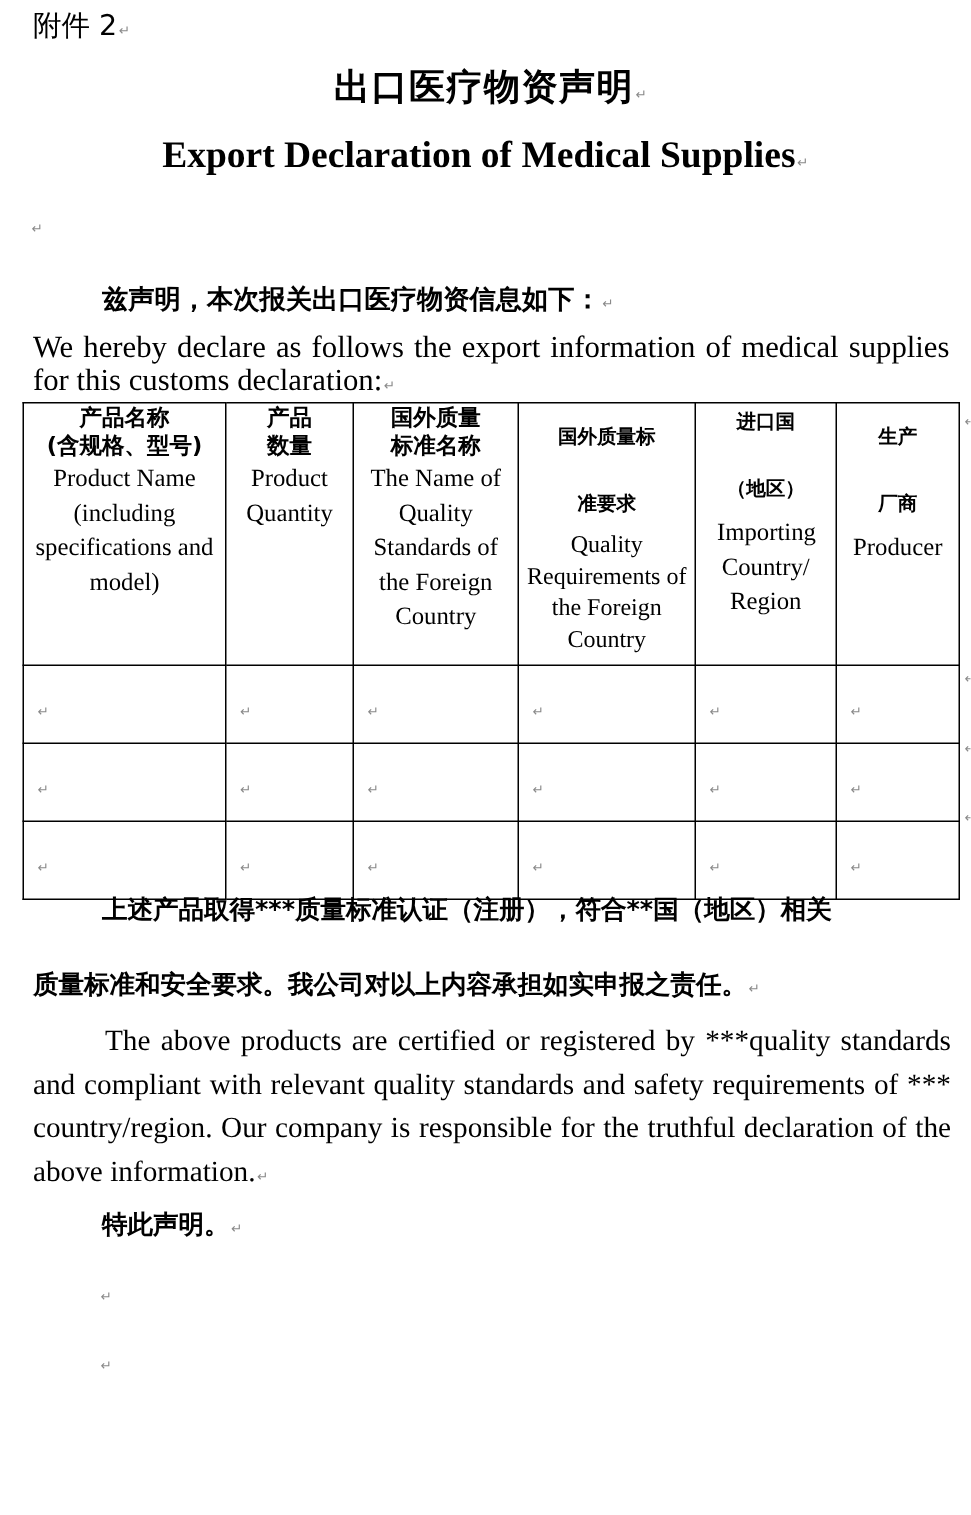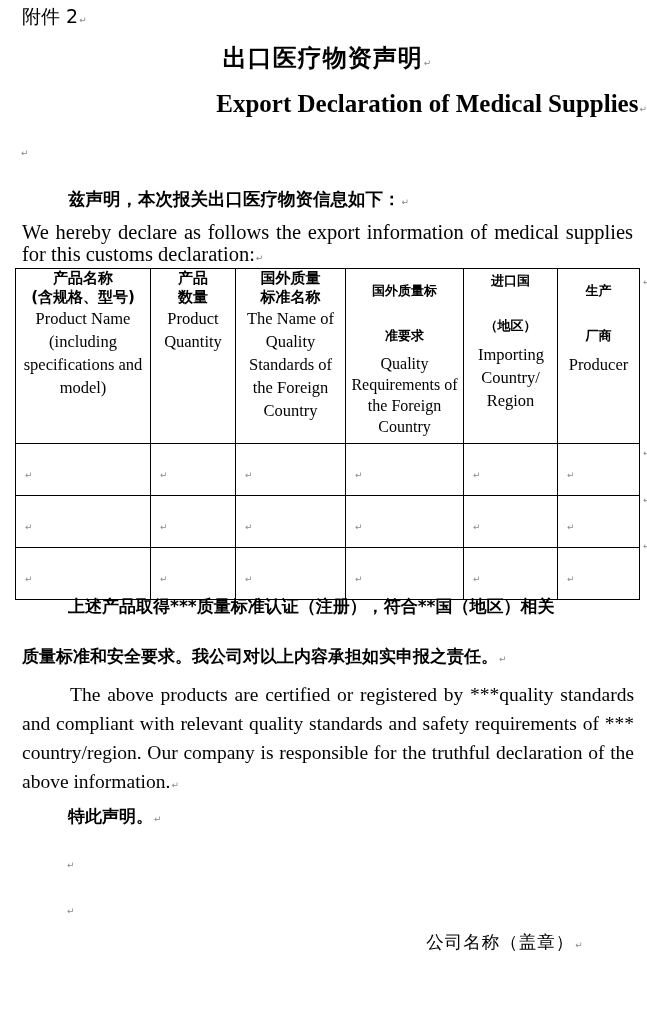--- a/index.html
+++ b/index.html
@@ -1,21 +1,21 @@
 <!DOCTYPE html>
 <html><head>
 <meta charset="utf-8">
 <style>
   html, body { margin: 0; padding: 0; background: #ffffff; }
   body { width: 647px; height: 1010px; position: relative; overflow: hidden; color: #000; font-family: "Liberation Serif", serif; }
   .abs { position: absolute; }
   .pm { color: #8a8a8a; font-family: "DejaVu Sans", sans-serif; font-size: 9px; font-weight: normal; margin-left: 1px; }
   #attachment { left: 22px; top: 4px; font-family: "DejaVu Sans", sans-serif; font-size: 19px; }
   #title-cn { left: 0; width: 647px; top: 42px; text-align: center; font-family: "DejaVu Sans", sans-serif; font-weight: bold; font-size: 24px; letter-spacing: 1px; padding-left: 8px; box-sizing: border-box; }
-  #title-en { left: 0; width: 647px; top: 90px; text-align: right; font-family: "Liberation Serif", serif; font-weight: bold; font-size: 25px; }
+  #title-en { left: 0; width: 647px; top: 90px; text-align: center; font-family: "Liberation Serif", serif; font-weight: bold; font-size: 25px; }
   #blank1 { left: 20px; top: 148px; }
   #decl-cn { left: 68px; top: 187px; font-family: "DejaVu Sans", sans-serif; font-weight: bold; font-size: 17.5px; }
   #decl-en { left: 22px; top: 221px; width: 611px; font-size: 20.5px; line-height: 22px; text-align: justify; text-align-last: left; }
   table#decl-table { position: absolute; left: 15px; top: 268px; width: 624px; border-collapse: collapse; table-layout: fixed; }
   #decl-table td { border: 1.5px solid #000; vertical-align: top; text-align: center; padding: 0; }
   #decl-table tr.head td { height: 174px; }
   #decl-table tr.body td { height: 45px; text-align: left; vertical-align: middle; padding-left: 8px; padding-top: 6px; }
   .hcn { font-family: "DejaVu Sans", sans-serif; font-weight: bold; font-size: 15px; line-height: 19px; }
   .hcn2 { font-family: Liberation Sans, sans-serif; font-weight: bold; font-size: 13px; line-height: 23px; }
   .hen { font-size: 16.5px; line-height: 23px; }
@@ -125,14 +125,13 @@
 <div id="cert-cn-2" class="abs"><span>质量标准和安全要求。我公司对以上内容承担如实申报之责任。</span><span class="pm">↵</span></div>
 
 <div id="cert-en" class="abs"><span>The above products are certified or registered by ***quality standards and compliant with relevant quality standards and safety requirements of *** country/region. Our company is responsible for the truthful declaration of the above information.</span><span class="pm">↵</span></div>
 
 <div id="closing-cn" class="abs"><span>特此声明。</span><span class="pm">↵</span></div>
 
 <div id="blank2" class="abs pm">↵</div>
 <div id="blank3" class="abs pm">↵</div>
 
 <div id="sig" class="abs">
-  <div id="sig-cn"><span>公司名称（盖章）</span><span class="pm">↵</span></div>
 </div>
 
 </body></html>

